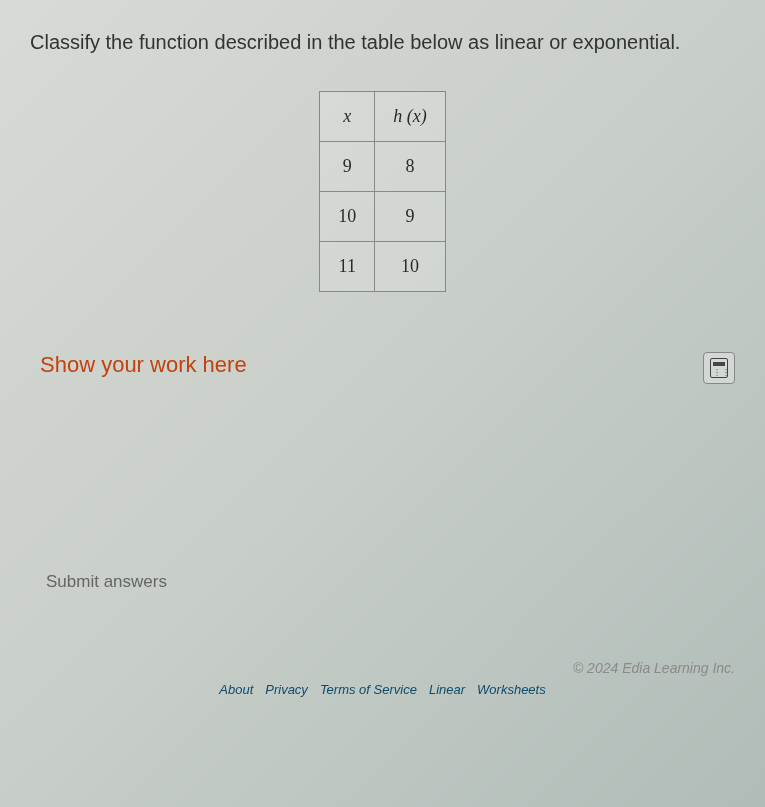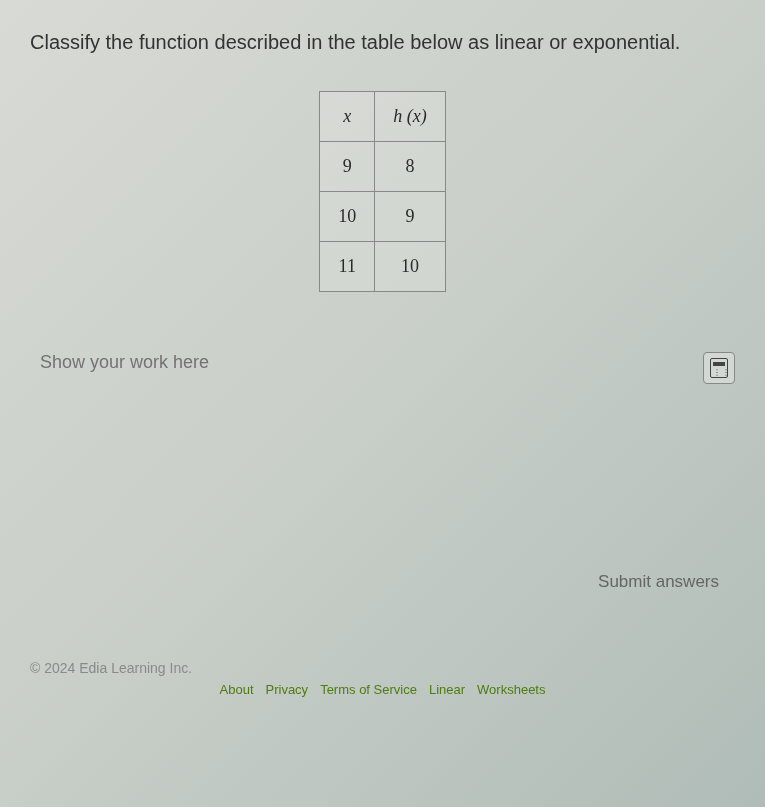--- a/index.html
+++ b/index.html
@@ -48,22 +48,22 @@
       font-style: italic;
     }
     .work-section {
       display: flex;
       align-items: flex-start;
       justify-content: space-between;
       margin-bottom: 90px;
       padding: 0 10px;
     }
     .work-label {
-      font-size: 18px;
-      color: #737373;
+      font-size: 22px;
+      color: #c2410c;
     }
     .calc-btn {
       width: 32px;
       height: 32px;
       border: 1px solid #888;
       border-radius: 4px;
       display: flex;
       align-items: center;
       justify-content: center;
       background: rgba(255,255,255,0.3);
@@ -113,40 +113,41 @@
       border: 2px solid #555;
       border-radius: 50%;
       flex-shrink: 0;
     }
     .option-label {
       font-size: 19px;
       color: #444;
     }
     .submit-wrap {
       display: flex;
-      justify-content: flex-end;
+      justify-content: flex-start;
       margin-bottom: 60px;
     }
     .submit-btn {
       font-size: 17px;
       color: #666;
       background: none;
       border: none;
       cursor: pointer;
       padding: 8px 16px;
     }
     .footer {
-      text-align: left;
+      text-align: right;
       font-size: 14px;
       color: #8a8a8a;
+      font-style: italic;
     }
     .footer-links {
       margin-top: 6px;
       font-size: 13px;
-      color: #4d7c0f;
+      color: #0c4a6e;
       display: flex;
       justify-content: center;
       gap: 12px;
     }
     .footer-links span {
       cursor: pointer;
     }
   </style>
 </head>
 <body>

